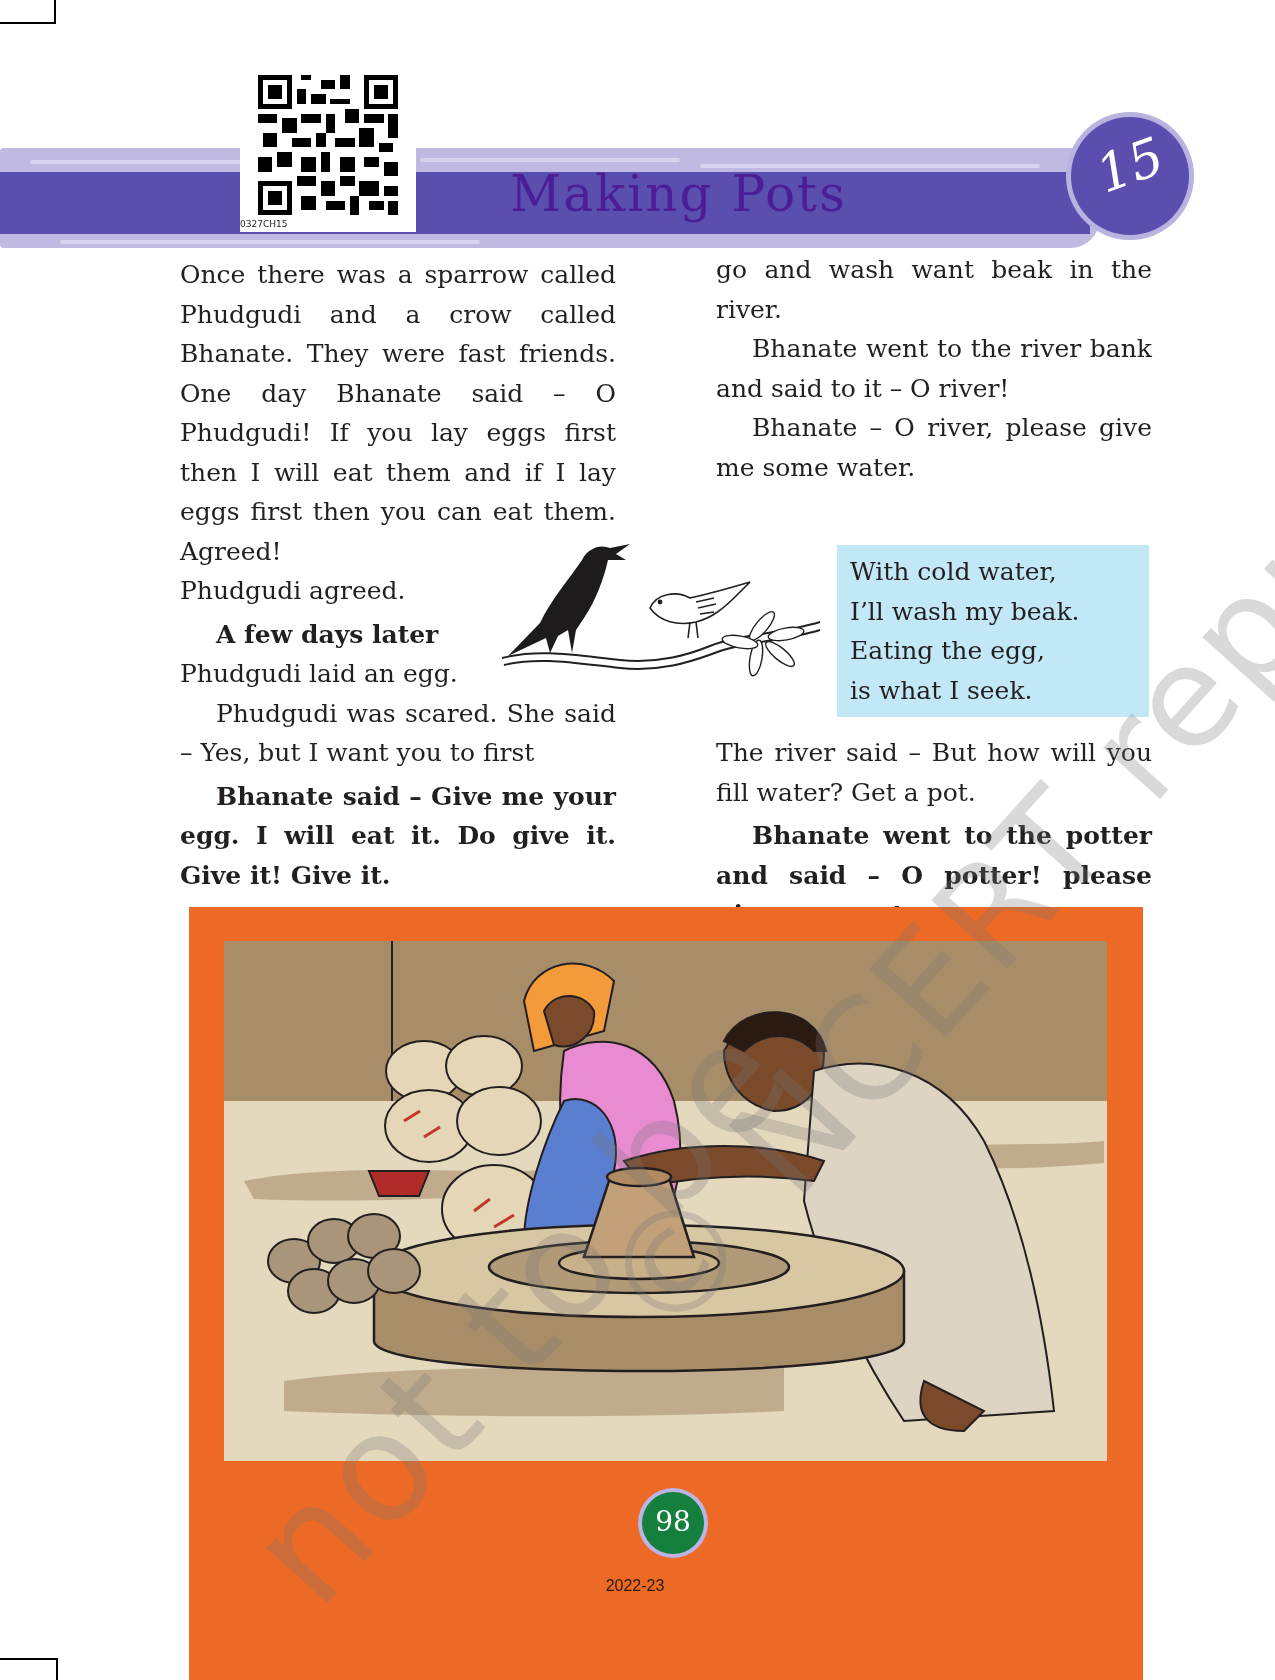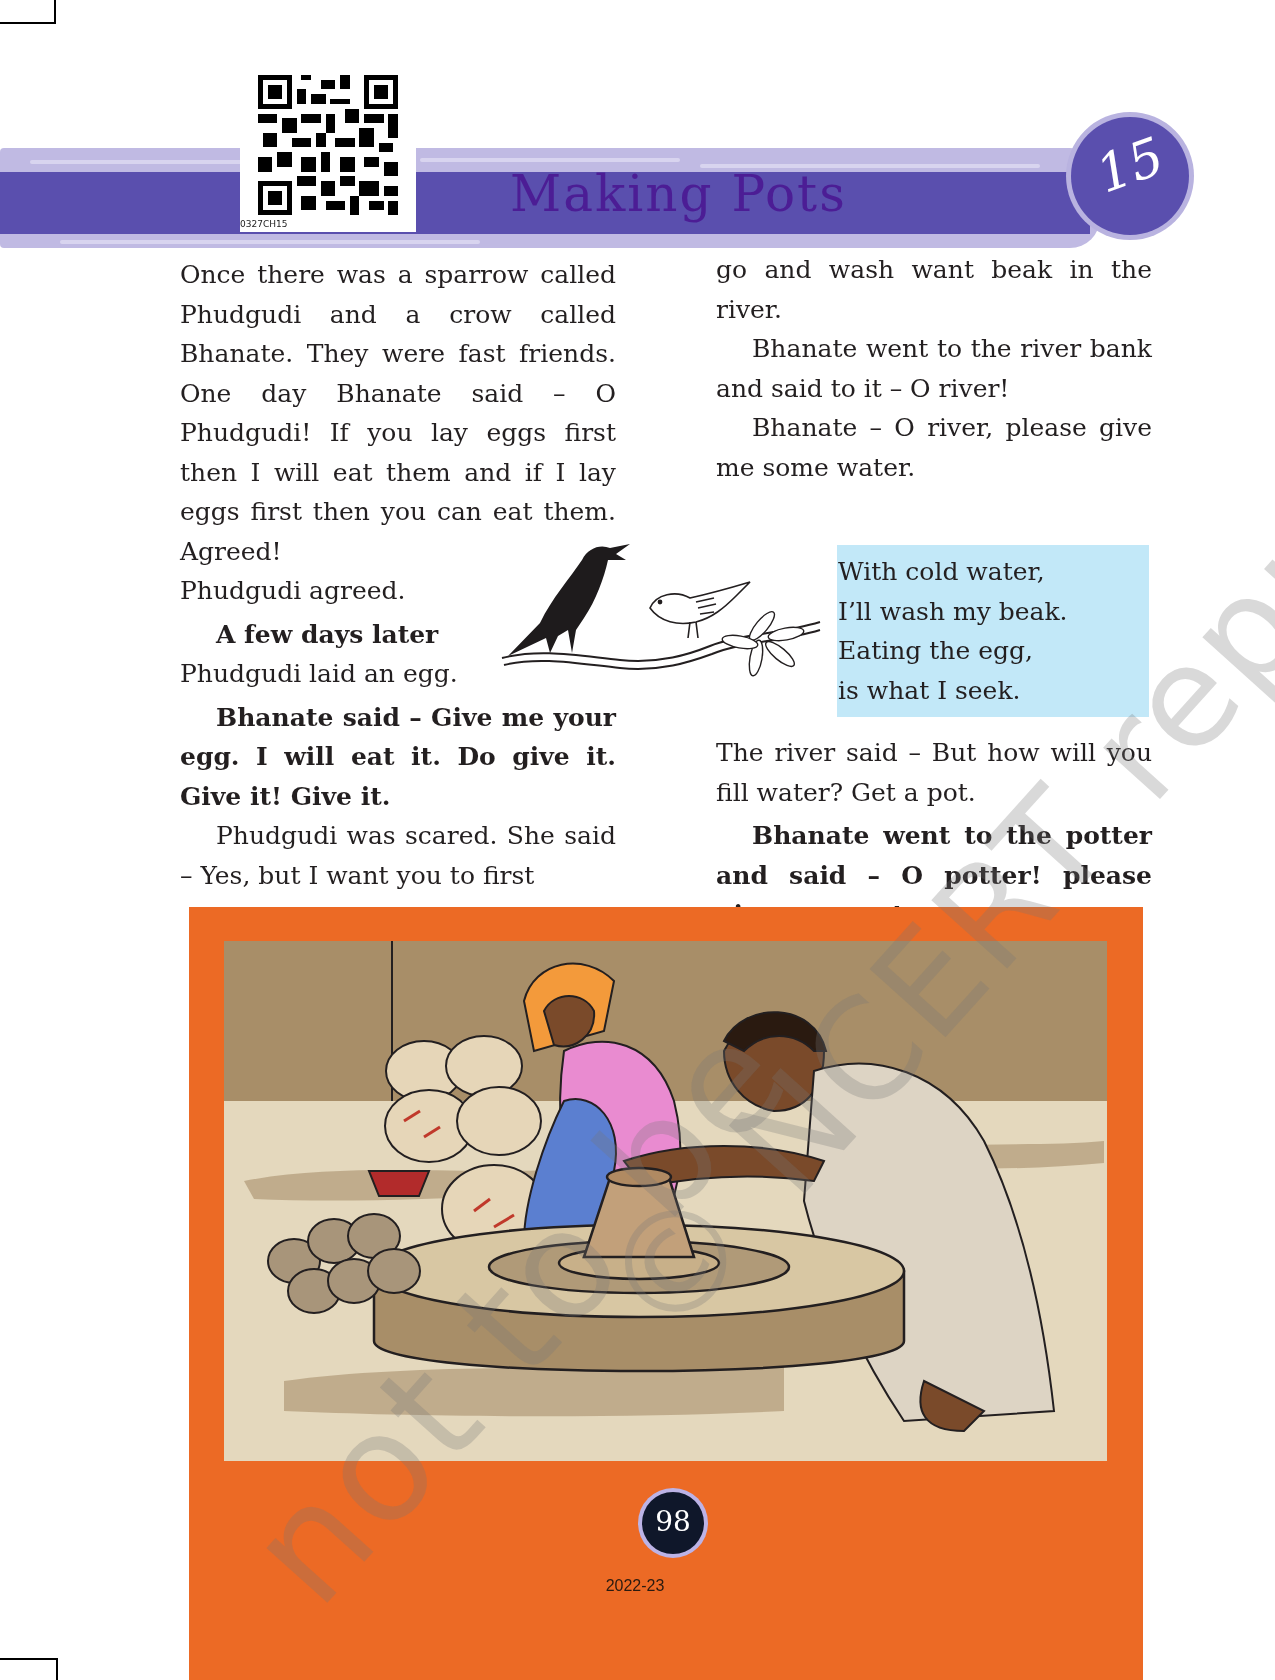--- a/index.html
+++ b/index.html
@@ -27,32 +27,32 @@
                  font-family:"DejaVu Serif", serif; font-size:52px; font-style:italic; transform:rotate(-20deg); }
 
   .col { position:absolute; font-size:25px; line-height:39.5px; text-align:justify; }
   .col p { margin:0; }
   .col .ind { text-indent:36px; }
   .col-left { left:180px; top:255px; width:436px; }
   .col-right { left:716px; top:250px; width:436px; }
   .gap6 { margin-top:4px !important;font-weight:bold; }
 
   .poem { position:absolute; left:837px; top:545px; width:312px; height:172px; background:#c2e8f8; }
-  .poem p { margin:0; padding-left:1px; font-size:25px; line-height:39.5px; }
+  .poem p { margin:0; padding-left:13px; font-size:25px; line-height:39.5px; }
   .poem .first { padding-top:7px; }
 
   .col-right2 { left:716px; top:733px; width:436px; }
 
   .birds { position:absolute; left:500px; top:538px; width:330px; height:150px; }
 
   .illus-frame { position:absolute; left:189px; top:907px; width:954px; height:773px; background:#ec6a25; }
   .illus { position:absolute; left:224px; top:941px; width:883px; height:520px; background:#e4d8bd; overflow:hidden; }
 
   .page-badge { position:absolute; left:642px; top:1492px; width:62px; height:62px; border-radius:50%;
-                background:#0f172a; box-shadow:0 0 0 4px #bcb3e6; }
+                background:#15803d; box-shadow:0 0 0 4px #bcb3e6; }
   .page-num { position:absolute; left:0; top:13px; width:62px; text-align:center; color:#fff; font-size:28px;
               font-family:"DejaVu Serif", serif; }
   .year { position:absolute; left:560px; top:1577px; width:150px; text-align:center;
           font-family:"Liberation Sans", sans-serif; font-size:16px; color:#2a1a10; }
 
   .watermark { position:absolute; font-family:"DejaVu Sans", sans-serif; color:rgba(120,120,120,0.28);
                font-size:150px; white-space:nowrap; transform-origin:left top; pointer-events:none; letter-spacing:4px; }
   .wm1 { left:215px; top:1520px; transform:rotate(-48deg); }
   .wm2 { left:570px; top:1260px; transform:rotate(-48deg); font-size:140px; }
 </style>
@@ -128,22 +128,22 @@
 <div class="chapter-title">Making Pots</div>
 <div class="chapter-badge">
   <div class="chapter-num">15</div>
 </div>
 
 <div class="col col-left">
   <p>Once there was a sparrow called Phudgudi and a crow called Bhanate. They were fast friends. One day Bhanate said – O Phudgudi! If  you lay eggs first then I will eat them and if I lay eggs first then you can eat them. Agreed!</p>
   <p>Phudgudi agreed.</p>
   <p class="ind gap6" style="width:300px;">A  few  days  later</p>
   <p>Phudgudi laid an egg.</p>
+  <p class="ind">Phudgudi was scared. She said – Yes,  but I want you to first</p>
   <p class="ind gap6">Bhanate said – Give me your egg. I will eat it. Do give it. Give it! Give it.</p>
-  <p class="ind">Phudgudi was scared. She said – Yes,  but I want you to first</p>
 </div>
 
 <div class="col col-right">
   <p>go and wash want beak in the river.</p>
   <p class="ind">Bhanate went to the river bank and said to it – O river!</p>
   <p class="ind">Bhanate – O river, please give me some water.</p>
 </div>
 
 <svg class="birds" viewBox="0 0 330 150">
   <path d="M2 120 C40 110 80 118 120 122 C160 126 190 116 210 108 C240 96 280 96 320 84" fill="none" stroke="#231f20" stroke-width="2"></path>

